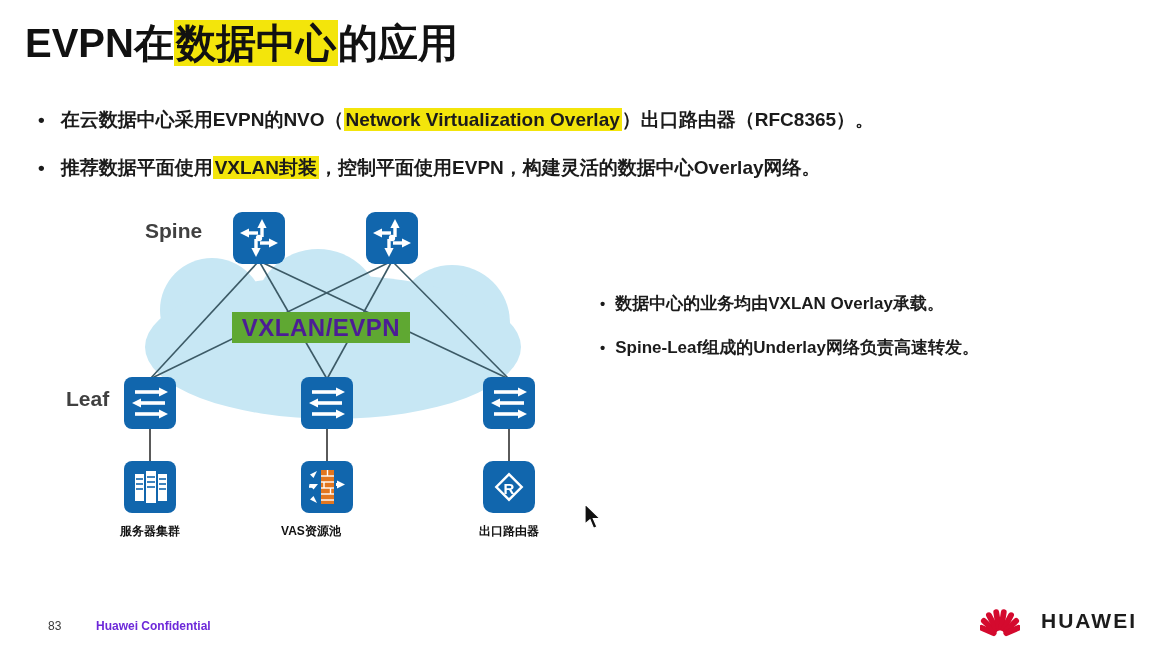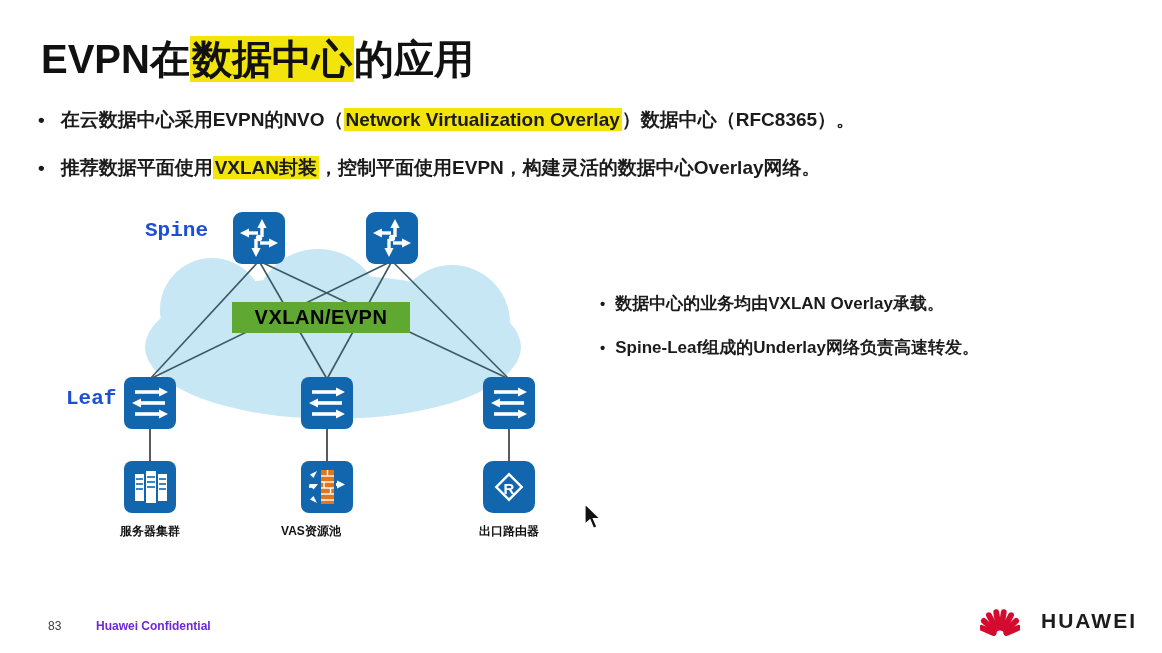--- a/index.html
+++ b/index.html
@@ -2,40 +2,40 @@
 <html><head>
 <meta charset="utf-8">
 <style>
   html,body{margin:0;padding:0;background:#e8e8e8;}
   .slide{
     position:relative;width:1162px;height:653px;background:#ffffff;
     font-family:"Liberation Sans","DejaVu Sans",sans-serif;color:#1a1a1a;
     overflow:hidden;margin:0 auto;
   }
   .title{
-    position:absolute;left:25px;top:20px;margin:16px;
+    position:absolute;left:25px;top:20px;margin:0;
     font-size:40px;font-weight:bold;letter-spacing:0px;line-height:1.15;color:#111;
   }
   .hl{background:#f3e50b;padding:1px 2px;}
   .bullet{
     position:absolute;left:38px;display:flex;align-items:flex-start;
     font-size:19px;font-weight:bold;line-height:25px;color:#1b1b1b;width:1100px;
   }
   .bullet .dot{font-size:19px;margin-right:16px;line-height:25px;}
   .b1{top:107px;}
   .b2{top:155px;}
   .diagram{position:absolute;left:0;top:195px;width:640px;height:360px;}
   .diagram svg.bg{position:absolute;left:0;top:0;}
   .overlay-box{
-    position:absolute;left:232px;top:107px;width:178px;height:31px;
+    position:absolute;left:232px;top:117px;width:178px;height:31px;
     background:#5fa832;display:flex;align-items:center;justify-content:center;
-    color:#000000;font-weight:bold;font-size:20px;letter-spacing:0.5px;z-index:3;
+    color:#4c1d95;font-weight:bold;font-size:24px;letter-spacing:0.5px;z-index:3;
   }
   .node{position:absolute;width:52px;height:52px;z-index:2;}
-  .tier-label{position:absolute;font-size:21px;font-weight:bold;color:#1d4ed8;z-index:2;font-family:Liberation Mono, monospace;}
+  .tier-label{position:absolute;font-size:21px;font-weight:bold;color:#404040;z-index:2;}
   .spine-label{left:145px;top:24px;}
   .leaf-label{left:66px;top:192px;}
   .dev-label{position:absolute;top:328px;font-size:12px;font-weight:bold;color:#111;text-align:center;z-index:2;}
   .dl-servers{left:85px;width:130px;}
   .dl-vas{left:246px;width:130px;}
   .dl-router{left:444px;width:130px;}
   .note{
     position:absolute;left:600px;display:flex;align-items:flex-start;
     font-size:17px;font-weight:bold;color:#1b1b1b;line-height:22px;
   }
@@ -50,21 +50,21 @@
 </style>
 </head>
 <body>
 
 <div class="slide">
 
   <h1 class="title"><span>EVPN在</span><span class="hl">数据中心</span><span>的应用</span></h1>
 
   <div class="bullet b1">
     <span class="dot">•</span>
-    <span><span>在云数据中心采用EVPN的NVO（</span><span class="hl">Network Virtualization Overlay</span><span>）数据中心（RFC8365）。</span></span>
+    <span><span>在云数据中心采用EVPN的NVO（</span><span class="hl">Network Virtualization Overlay</span><span>）出口路由器（RFC8365）。</span></span>
   </div>
 
   <div class="bullet b2">
     <span class="dot">•</span>
     <span><span>推荐数据平面使用</span><span class="hl">VXLAN封装</span><span>，控制平面使用EVPN，构建灵活的数据中心Overlay网络。</span></span>
   </div>
 
   <div class="diagram">
 
     <svg class="bg" width="640" height="360" viewBox="0 0 640 360">

